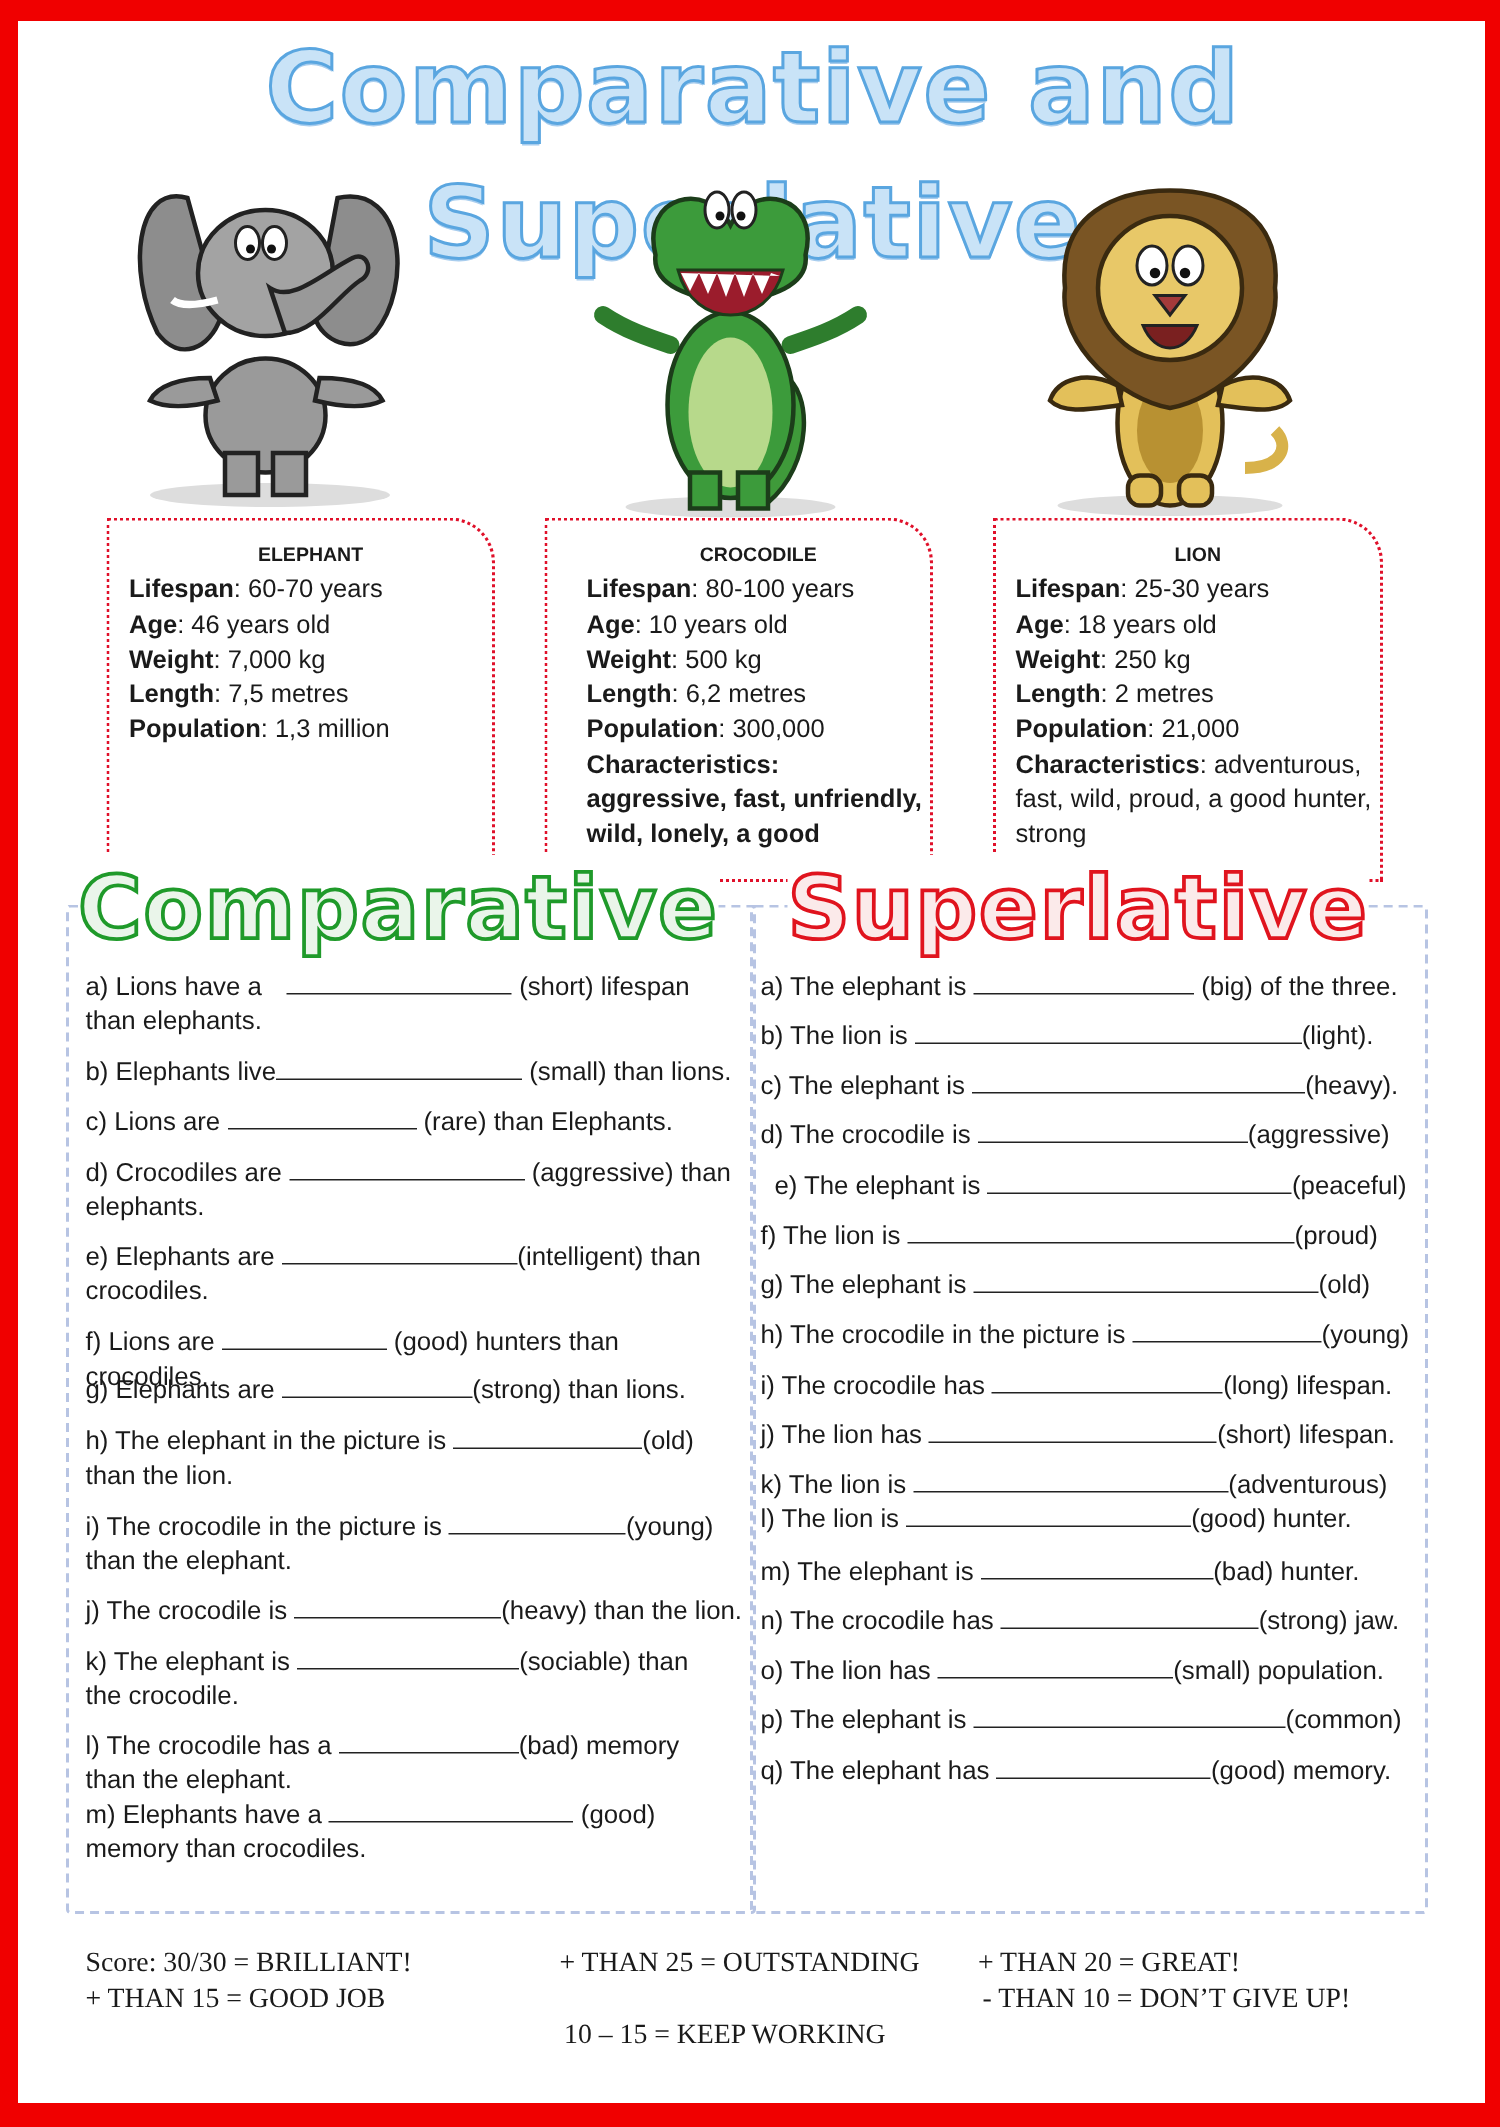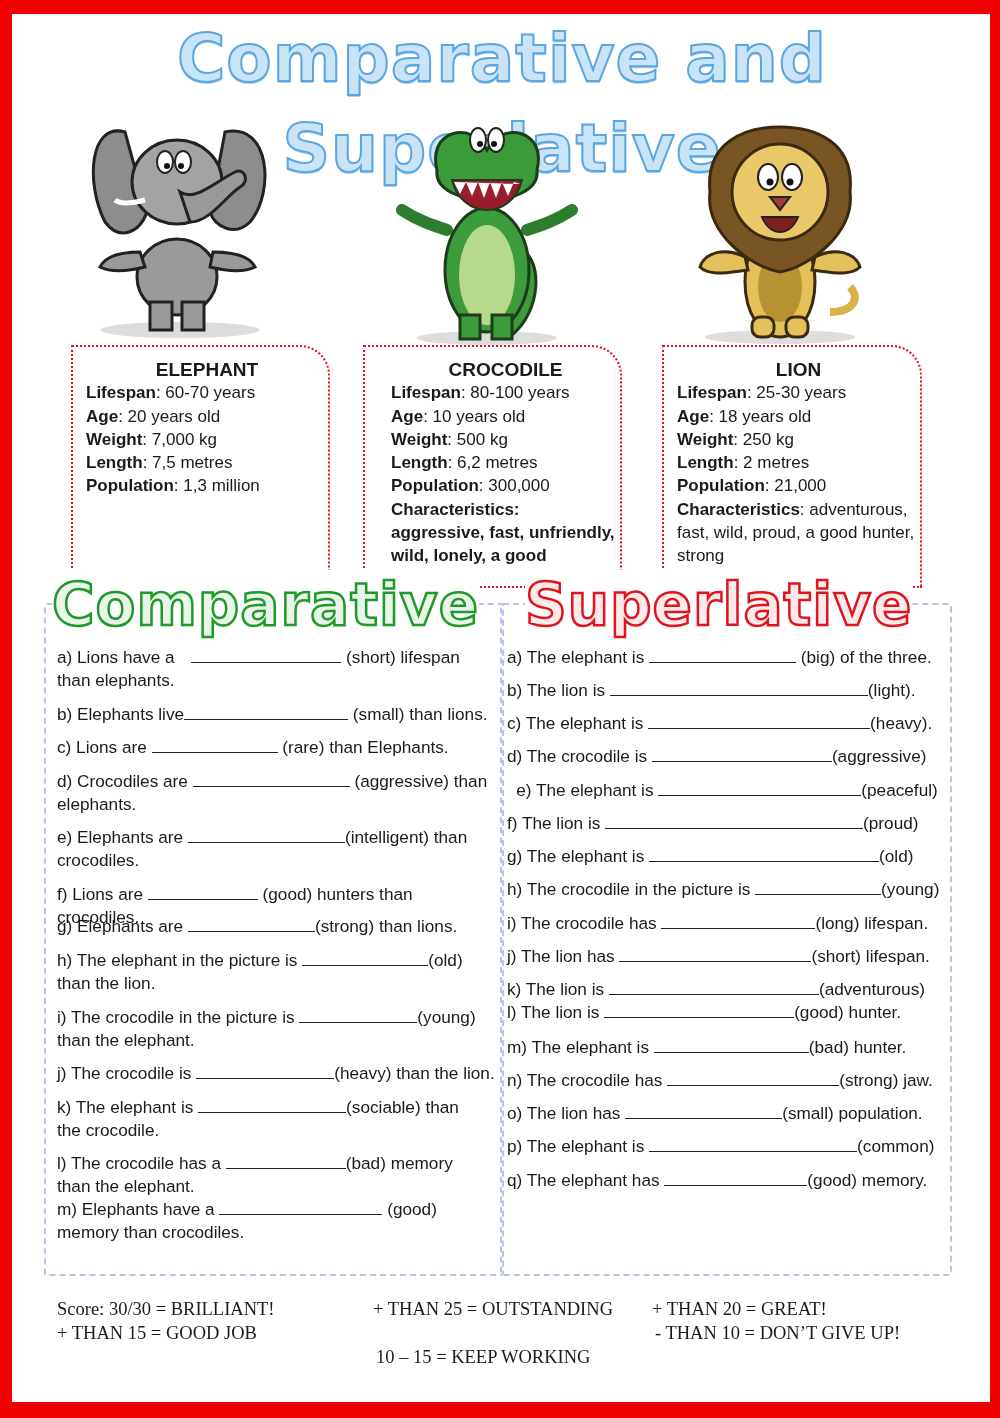--- a/index.html
+++ b/index.html
@@ -29,21 +29,21 @@
     }
 
     .card {
       position: absolute; top: 345px; height: 243px;
       border: 2px dotted #e0102a;
       border-top-right-radius: 30px;
       background: #fff;
       font-size: 17px; line-height: 23.3px;
       padding-top: 11px;
     }
-    .card .card-title { text-align: center; font-weight: bold; font-size: 19px; }
+    .card .card-title { text-align: center; font-weight: bold; font-size: 13px; }
     .card .row b { font-weight: bold; }
     .card .row { white-space: nowrap; }
     .card .wrap { white-space: normal; }
 
     .section-box {
       position: absolute; top: 603px; height: 673px;
       border: 2px dashed #b7c4e3;
       border-radius: 3px;
     }
 
@@ -124,21 +124,21 @@
     <circle cx="100" cy="60" r="3.5" fill="#111"></circle>
   <path d="M80 75 L100 75 L90 88 Z" fill="#a43a3a" stroke="#222" stroke-width="2"></path>
   <path d="M72 95 C80 115 100 115 108 95 Z" fill="#7a2020" stroke="#222" stroke-width="2"></path>
   <rect x="62" y="195" width="22" height="20" rx="8" fill="#e3c05a" stroke="#3a2a10" stroke-width="3"></rect>
   <rect x="96" y="195" width="22" height="20" rx="8" fill="#e3c05a" stroke="#3a2a10" stroke-width="3"></rect>
 </svg>
 
 <div class="card" style="left:71px;width:259px;padding-left:13px;">
   <div class="card-title">ELEPHANT</div>
   <div class="row"><b>Lifespan</b><span>: 60-70 years</span></div>
-  <div class="row"><b>Age</b><span>: 20 years old</span></div>
+  <div class="row"><b>Age</b><span>: 46 years old</span></div>
   <div class="row"><b>Weight</b><span>: 7,000 kg</span></div>
   <div class="row"><b>Length</b><span>: 7,5 metres</span></div>
   <div class="row"><b>Population</b><span>: 1,3 million</span></div>
 </div>
 
 <div class="card" style="left:363px;width:259px;padding-left:26px;">
   <div class="card-title" style="padding-right:0;">CROCODILE</div>
   <div class="row"><b>Lifespan</b><span>: 80-100 years</span></div>
   <div class="row"><b>Age</b><span>: 10 years old</span></div>
   <div class="row"><b>Weight</b><span>: 500 kg</span></div>

